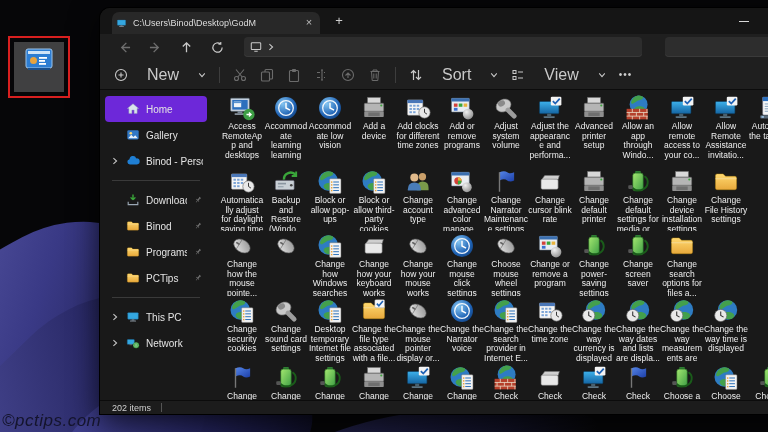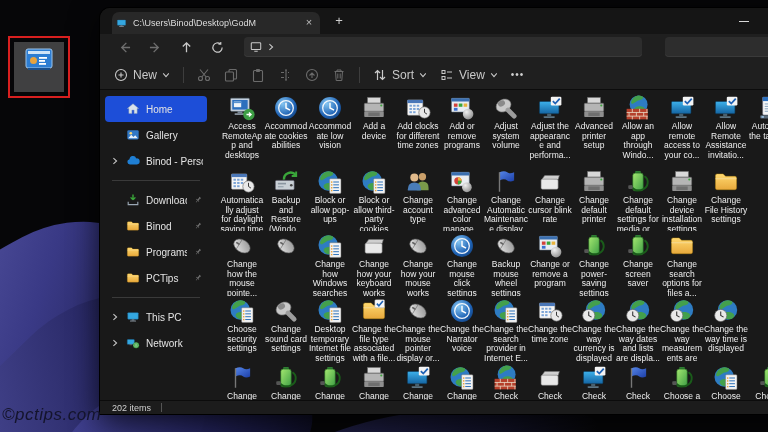--- a/index.html
+++ b/index.html
@@ -9,21 +9,21 @@
   .wallpaper { position:absolute; inset:0; background:#060608; overflow:hidden; }
   .petal { position:absolute; opacity:.95; }
   .petal.p1 { left:-90px; top:235px; width:300px; height:270px; transform:rotate(-28deg);
     border-radius:58% 42% 62% 38%; background:linear-gradient(135deg,#6464b4 0%,#3c3c8c 40%,#16163e 85%); }
   .petal.p2 { left:-50px; top:320px; width:280px; height:210px; transform:rotate(-44deg);
     border-radius:50% 50% 65% 35%; background:linear-gradient(120deg,#50509e 0%,#2a2a68 55%,#101028 95%); }
   .petal.p3 { left:55px; top:370px; width:260px; height:140px; transform:rotate(-12deg);
     border-radius:60% 40% 55% 45%; background:linear-gradient(100deg,#46469a 0%,#22225a 60%,#0c0c20 100%); }
   .petal.p4 { left:300px; top:408px; width:300px; height:70px; transform:rotate(-6deg);
     border-radius:50%; background:linear-gradient(90deg,#2c2c66 0%,#14142e 70%,transparent 100%); opacity:.7; }
-  .watermark { position:absolute; left:2px; bottom:7px; font-size:17px; font-style:italic;
+  .watermark { position:absolute; left:2px; bottom:1px; font-size:17px; font-style:italic;
     color:#14142c; letter-spacing:.5px; z-index:3; }
   
   .red-box { position:absolute; left:8px; top:36px; width:62px; height:62px;
     border:2px solid #d81f1f; z-index:4; }
   .desk-sel { position:absolute; left:14px; top:42px; width:50px; height:50px;
     background:rgba(145,145,145,.42); z-index:3; display:flex; align-items:flex-start; justify-content:center; padding-top:5px; }
   .desk-ico { width:30px; height:26px; }
   
   .window { position:absolute; left:100px; top:8px; width:695px; height:406px;
     background:#191919; border-top-left-radius:10px; overflow:hidden; z-index:2;
@@ -47,32 +47,32 @@
   .nav-btn svg { width:13px; height:13px; }
   .addressbar { flex:1; height:20px; background:#2d2d2d; border-radius:4px; margin-left:4px;
     display:flex; align-items:center; padding:0 6px; gap:5px; box-shadow:inset 0 -1px 0 #3a3a3a; }
   .addr-ico svg { width:12px; height:12px; display:block; }
   .addr-chev svg { width:8px; height:8px; display:block; }
   .searchbox { width:122px; height:20px; background:#2d2d2d; border-radius:4px; margin-left:8px;
     border:none; outline:none; color:#ddd; font-size:9px; padding:0 6px; box-shadow:inset 0 -1px 0 #3a3a3a; }
   
   .cmdbar { height:30px; background:#1f1f1f; border-bottom:1px solid #0c0c0c;
     display:flex; align-items:center; padding:0 10px 0 14px; gap:13px; }
-  .cmd-btn { display:flex; align-items:center; gap:5px; color:#c9c9c9; font-size:12px; }
+  .cmd-btn { display:flex; align-items:center; gap:19px; color:#c9c9c9; font-size:16px; }
   .cmd-btn svg { width:14px; height:14px; }
   .cmd-btn.dim svg { opacity:.55; }
   .cmd-sep { width:1px; height:16px; background:#3d3d3d; }
   .cmd-more { color:#d0d0d0; font-size:10px; letter-spacing:1px; }
   .cmd-spacer { flex:1; }
   
   .winbody { position:absolute; top:83px; bottom:14px; left:0; right:0; display:flex; }
   .sidebar { width:112px; flex:none; padding-top:5px; overflow:hidden; }
   .sb-item { height:26px; display:flex; align-items:center; gap:6px; padding:0 4px 0 6px;
     margin:0 5px; border-radius:4px; font-size:10px; color:#e4e4e4; }
-  .sb-item.sel { background:#1d4ed8; }
+  .sb-item.sel { background:#6d28d9; }
   .sb-chev { width:9px; flex:none; display:flex; }
   .sb-chev svg { width:8px; height:8px; }
   .sb-ico { width:14px; height:14px; flex:none; }
   .sb-label { flex:1; white-space:nowrap; overflow:hidden; }
   .sb-pin { width:10px; height:10px; flex:none; opacity:.7; }
   .sb-div { height:1px; background:#3a3a3a; margin:6px 12px; }
   
   .content { flex:1; position:relative; overflow:hidden; padding:2px 0 0 8px; }
   .grow { display:flex; overflow:hidden; }
   .cell { width:44px; flex:none; display:flex; flex-direction:column; align-items:center; padding-top:2px; }
@@ -588,21 +588,21 @@
           <div class="cell">
             <svg class="gicon">
               <use href="#sym-remoteapp"></use>
             </svg>
             <div class="glabel">Access RemoteApp and desktops</div>
           </div>
           <div class="cell">
             <svg class="gicon">
               <use href="#sym-bluecircle"></use>
             </svg>
-            <div class="glabel">Accommodate cookies abilities</div>
+            <div class="glabel">Accommodate learning learning</div>
           </div>
           <div class="cell">
             <svg class="gicon">
               <use href="#sym-bluecircle"></use>
             </svg>
             <div class="glabel">Accommodate low vision</div>
           </div>
           <div class="cell">
             <svg class="gicon">
               <use href="#sym-printer"></use>
@@ -698,21 +698,21 @@
           <div class="cell">
             <svg class="gicon">
               <use href="#sym-colorwin"></use>
             </svg>
             <div class="glabel">Change advanced color manage...</div>
           </div>
           <div class="cell">
             <svg class="gicon">
               <use href="#sym-flag"></use>
             </svg>
-            <div class="glabel">Change Automatic Maintenance display</div>
+            <div class="glabel">Change Narrator Maintenance settings</div>
           </div>
           <div class="cell">
             <svg class="gicon">
               <use href="#sym-key"></use>
             </svg>
             <div class="glabel">Change cursor blink rate</div>
           </div>
           <div class="cell">
             <svg class="gicon">
               <use href="#sym-printer"></use>
@@ -771,21 +771,21 @@
           <div class="cell">
             <svg class="gicon">
               <use href="#sym-bluecircle"></use>
             </svg>
             <div class="glabel">Change mouse click settings</div>
           </div>
           <div class="cell">
             <svg class="gicon">
               <use href="#sym-mouse"></use>
             </svg>
-            <div class="glabel">Backup mouse wheel settings</div>
+            <div class="glabel">Choose mouse wheel settings</div>
           </div>
           <div class="cell">
             <svg class="gicon">
               <use href="#sym-programs"></use>
             </svg>
             <div class="glabel">Change or remove a program</div>
           </div>
           <div class="cell">
             <svg class="gicon">
               <use href="#sym-battery"></use>
@@ -803,21 +803,21 @@
               <use href="#sym-folder"></use>
             </svg>
             <div class="glabel">Change search options for files a...</div>
           </div>
         </div>
         <div class="grow" style="height: 67px;">
           <div class="cell">
             <svg class="gicon">
               <use href="#sym-globelist"></use>
             </svg>
-            <div class="glabel">Choose security settings</div>
+            <div class="glabel">Change security cookies</div>
           </div>
           <div class="cell">
             <svg class="gicon">
               <use href="#sym-speaker"></use>
             </svg>
             <div class="glabel">Change sound card settings</div>
           </div>
           <div class="cell">
             <svg class="gicon">
               <use href="#sym-globelist"></use>

